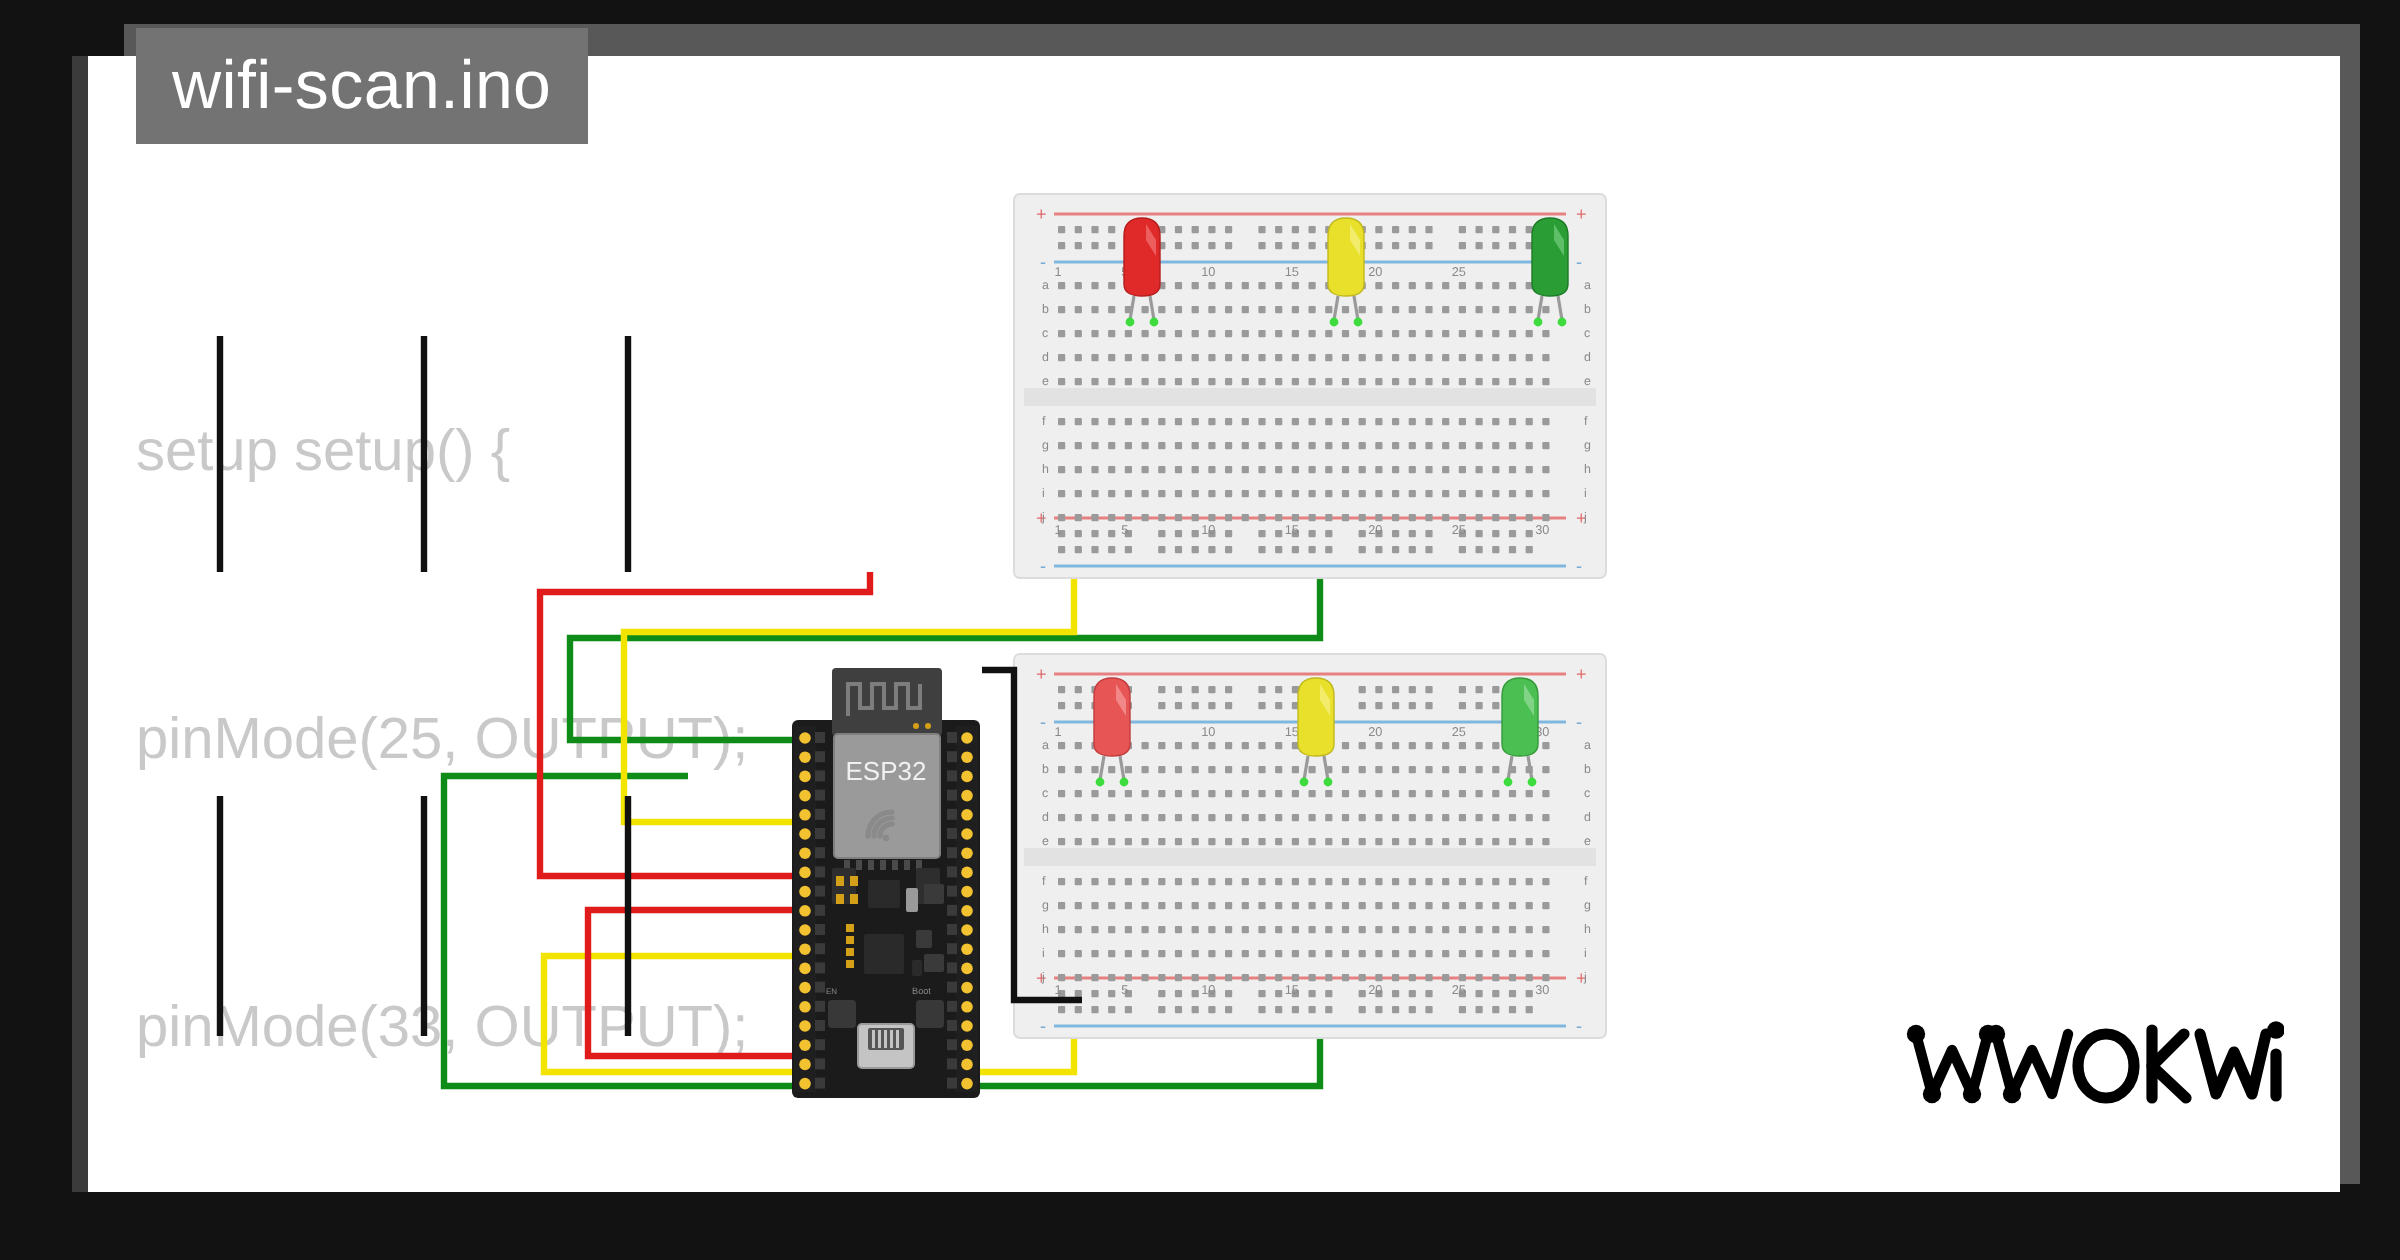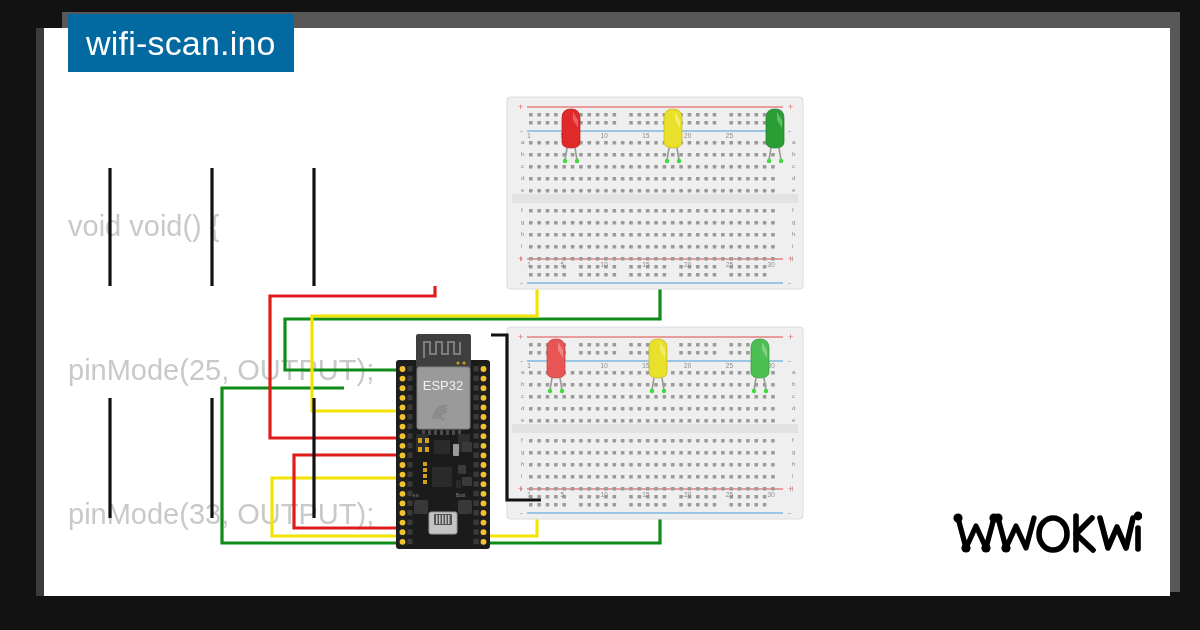--- a/index.html
+++ b/index.html
@@ -37,21 +37,21 @@
     background: #ffffff;
     overflow: hidden;
   }
 
   
   #title-tab {
     position: absolute;
     left: 68px; top: 14px;
     height: 58px;
     padding: 0 18px;
-    background: #0369a1;
+    background: #737373;
     display: flex; align-items: center;
     z-index: 40;
   }
   #title-tab .label {
     color: #ffffff;
     font-size: 34px;
     letter-spacing: .2px;
     white-space: nowrap;
   }
 
@@ -87,21 +87,21 @@
 <body>
 
 <div id="frame">
 
   <div id="shadow-slab"></div>
   <div id="panel-rail"></div>
 
   <div id="panel">
 
     <div id="code">
-      <div>void void() {</div>
+      <div>setup setup() {</div>
       <div>pinMode(25, OUTPUT);</div>
       <div>pinMode(33, OUTPUT);</div>
       
       
       
       
       
       
       
       

